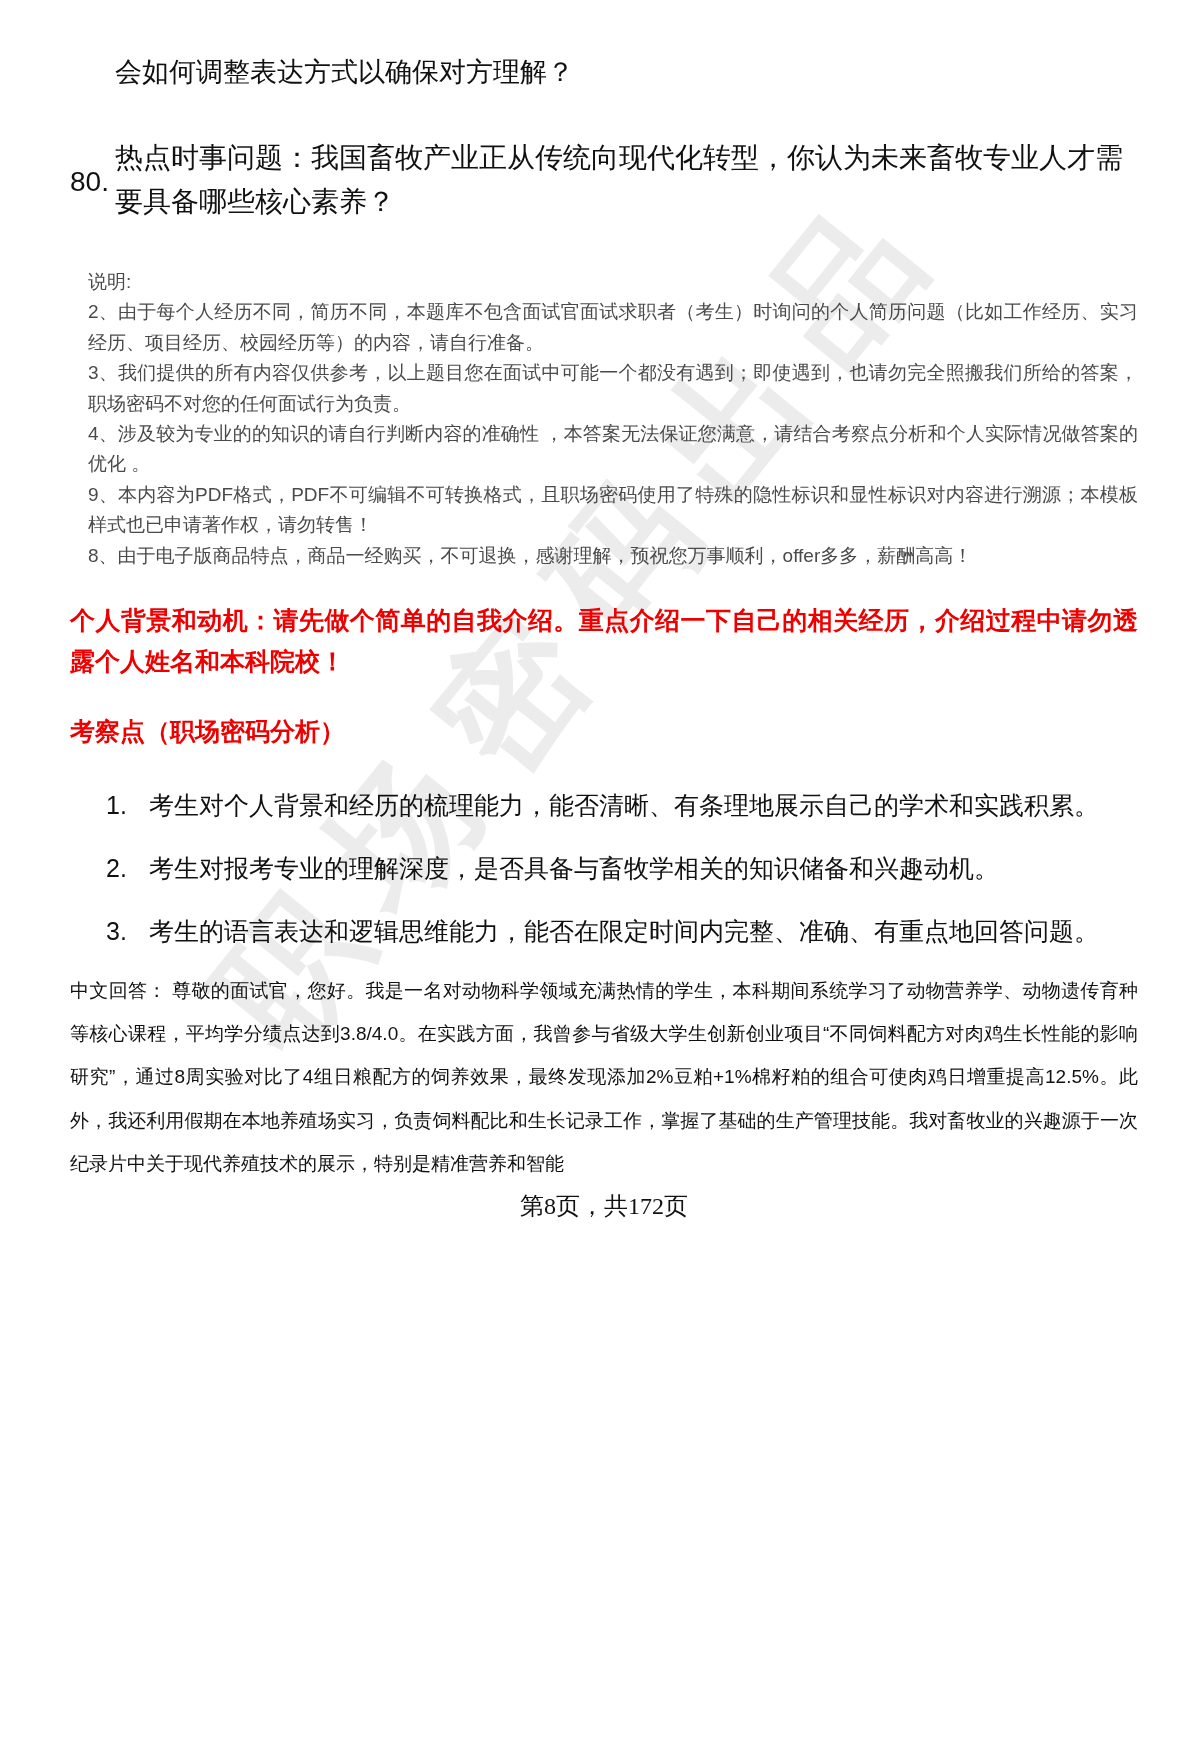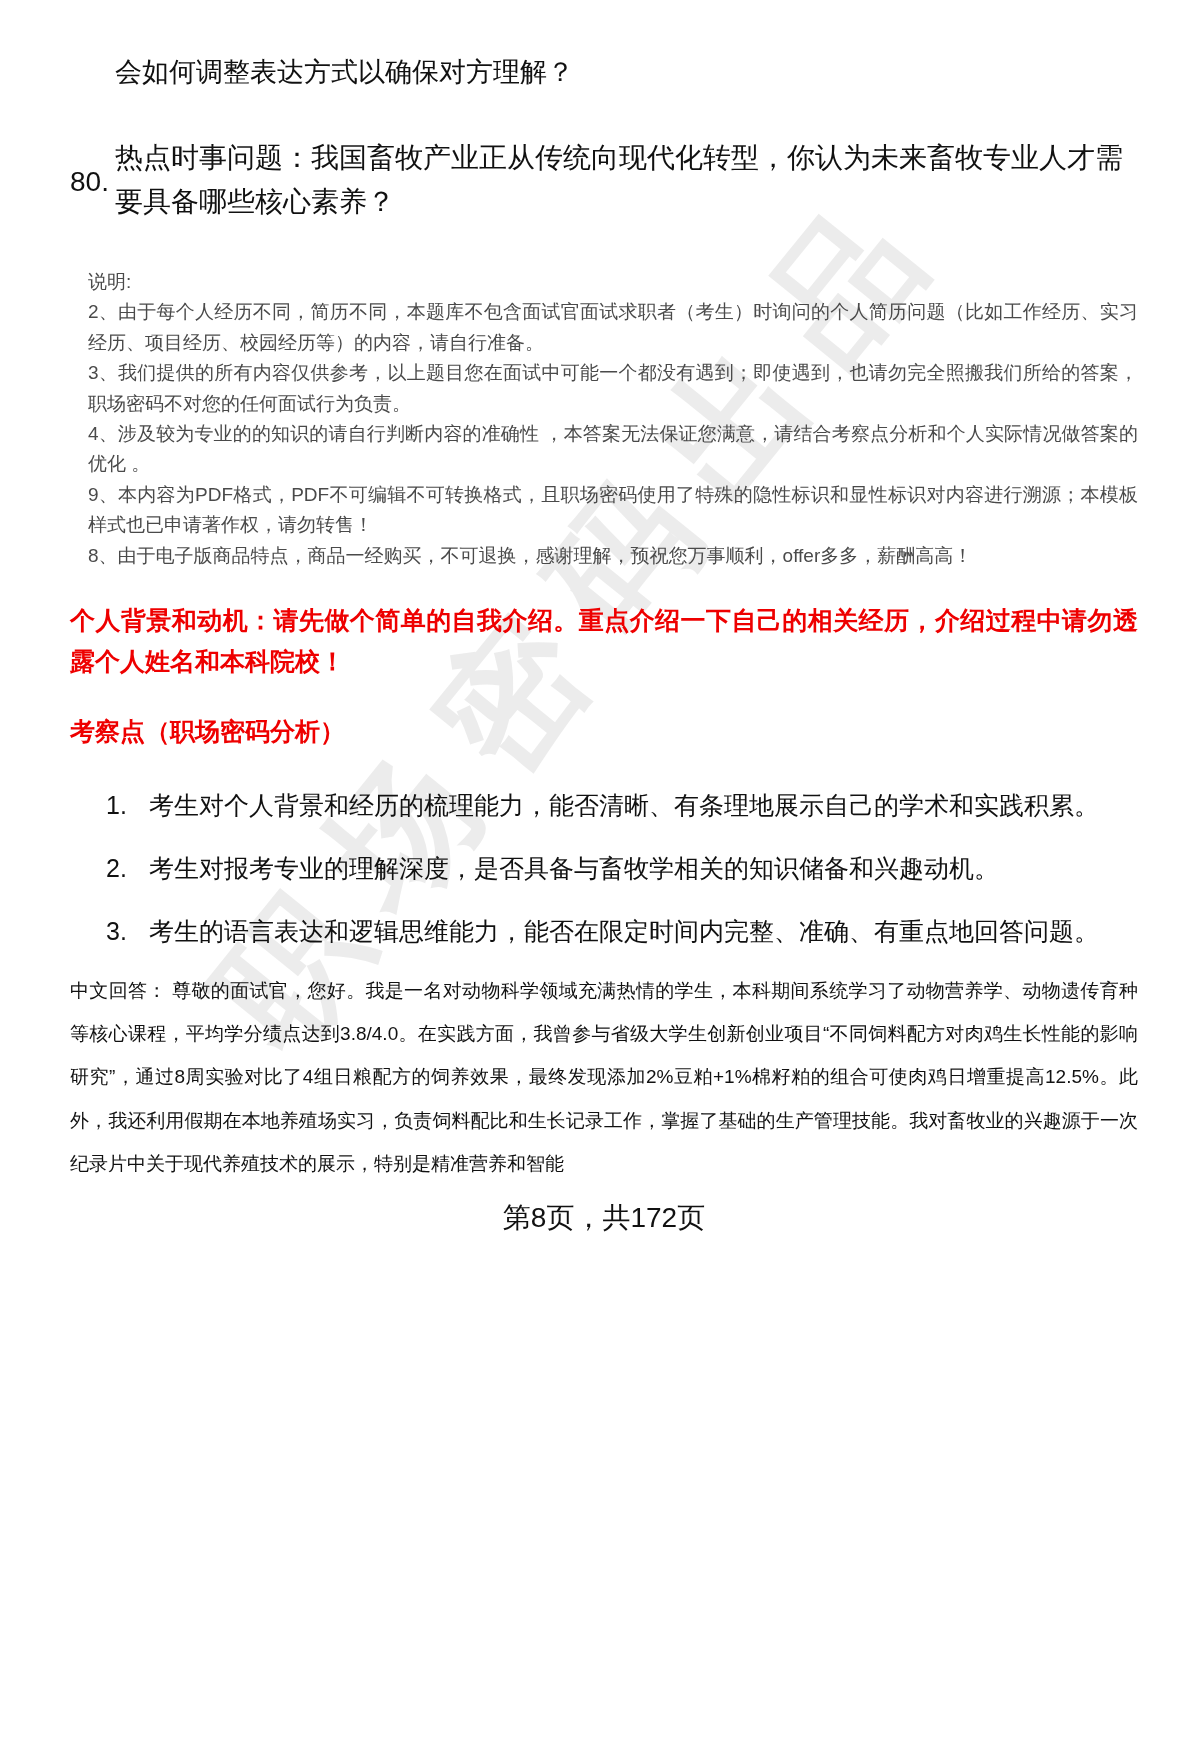--- a/index.html
+++ b/index.html
@@ -79,24 +79,25 @@
   }
   .pt-num { flex: none; width: 43px; margin-left: 36px; }
   .pt-text { flex: 1; text-align: justify; }
   .answer {
     margin: 10px 0 0 0;
     font-size: 19px;
     line-height: 2.28;
     text-align: justify;
   }
   .footer {
-    margin: 14px 0 0 0;
+    margin: 5px 0 0 0;
     text-align: center;
-    font-size: 28px;
+    font-size: 24px;
     color: #111111;
+    font-family: Liberation Serif, serif;
   }
 </style>
 </head>
 <body>
 
 <div class="page">
 
   <div class="watermark">职场密码出品</div>
 
   <div class="content">

